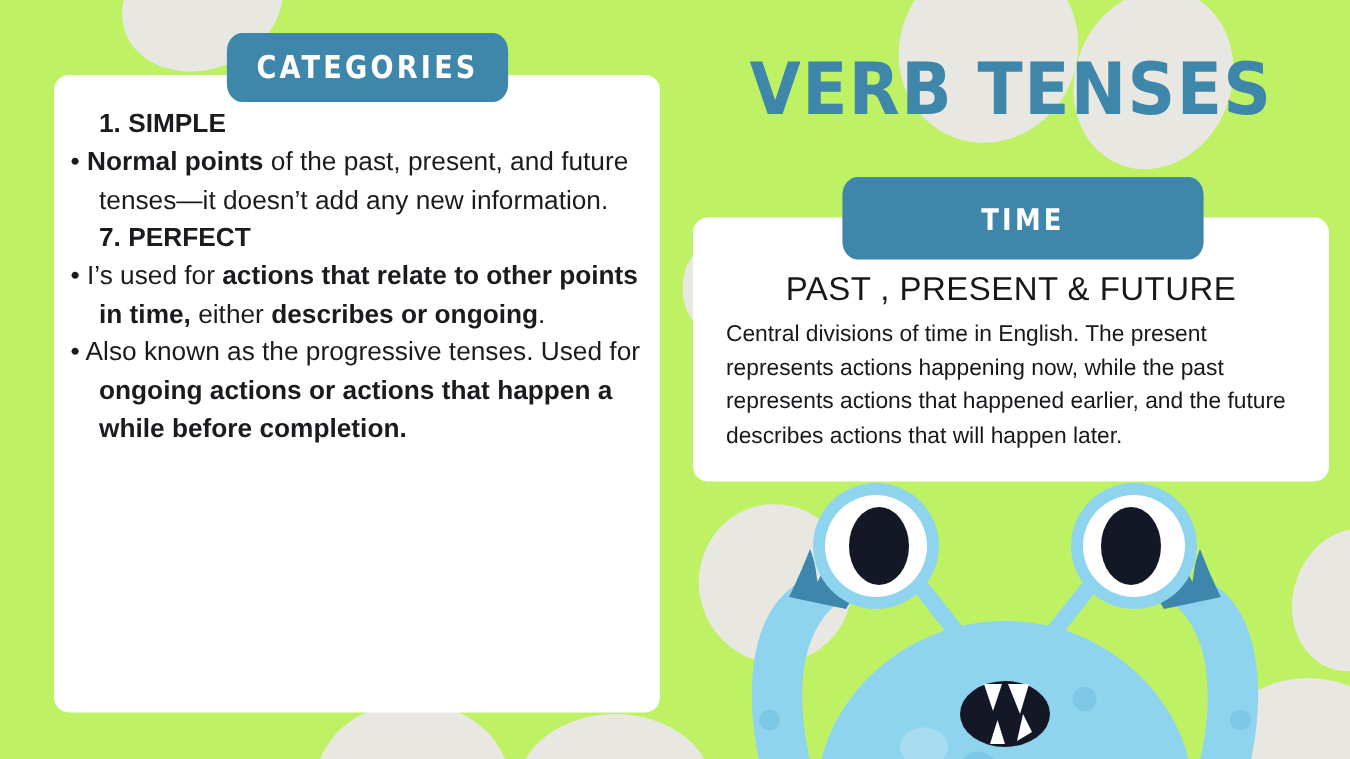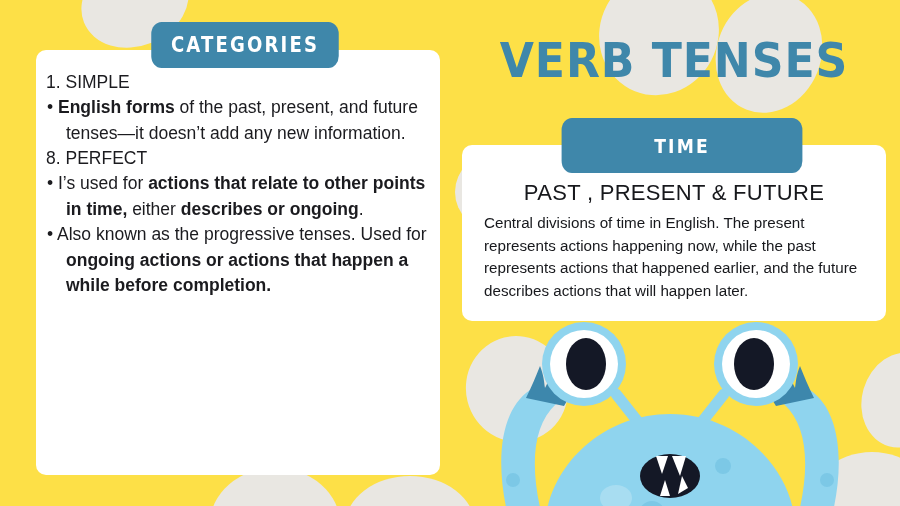--- a/index.html
+++ b/index.html
@@ -3,21 +3,21 @@
 <meta charset="utf-8">
 <style>
   * { margin:0; padding:0; box-sizing:border-box; }
   html,body{
     width:900px; height:506px; overflow:hidden;
     background:#f5f3ef;
     font-family:"Liberation Sans", sans-serif;
   }
   #stage{
     position:relative; width:900px; height:506px;
-    background:#fde047; overflow:hidden;
+    background:#bef264; overflow:hidden;
   }
 
   
   .blob{ position:absolute; background:#e9e7e2; border-radius:50%; }
   .b1{ left:80px;  top:-42px;  width:110px; height:88px;  transform:rotate(-22deg); }
   .b2{ left:600px; top:-30px;  width:118px; height:126px; transform:rotate(28deg); }
   .b3{ left:717px; top:-8px;   width:104px; height:122px; transform:rotate(22deg); }
   .b4{ left:566px; top:118px;  width:96px;  height:78px; }
   .b5{ left:455px; top:152px;  width:84px;  height:80px; }
   .b6{ left:466px; top:336px;  width:102px; height:106px; transform:rotate(-14deg); }
@@ -54,21 +54,21 @@
     white-space:nowrap;
   }
 
   
   #left-content{
     position:absolute; left:46px; top:70px; width:385px;
     color:#111217;
   }
   .num-item{
     font-size:17.5px; line-height:25px; color:#1b1b1f;
-    padding-left:20px; text-indent:-20px; margin-left:0;
+    padding-left:20px; text-indent:-20px; margin-left:20px;font-weight:bold;
   }
   .bullet-item{
     font-size:17.5px; line-height:25.5px; color:#1b1b1f;
     padding-left:19px; text-indent:-19px; margin-left:1px;
   }
   .bullet-item b, .num-item b{ font-weight:700; }
 
   
   #subtitle{
     position:absolute; left:462px; top:180px; width:424px;
@@ -98,22 +98,22 @@
   <div class="blob b8"></div>
   <div class="blob b9"></div>
   <div class="blob b10"></div>
 
   <div class="card" id="left-card"></div>
 
   <div class="badge" id="categories-badge">CATEGORIES</div>
 
   <div id="left-content">
       <div class="num-item">1. SIMPLE</div>
-      <div class="bullet-item">• <b>English forms</b> of the past, present, and future tenses—it doesn’t add any new information.</div>
-      <div class="num-item">8. PERFECT</div>
+      <div class="bullet-item">• <b>Normal points</b> of the past, present, and future tenses—it doesn’t add any new information.</div>
+      <div class="num-item">7. PERFECT</div>
       <div class="bullet-item">• I’s used for <b>actions that relate to other points in time,</b> either <b>describes or ongoing</b>.</div>
       <div class="bullet-item">• Also known as the progressive tenses. Used for <b>ongoing actions or actions that happen a while before completion.</b></div>
     </div>
 
   <div id="main-title">VERB TENSES</div>
 
   <div class="card" id="right-card"></div>
 
   <div class="badge" id="time-badge">TIME</div>
 

